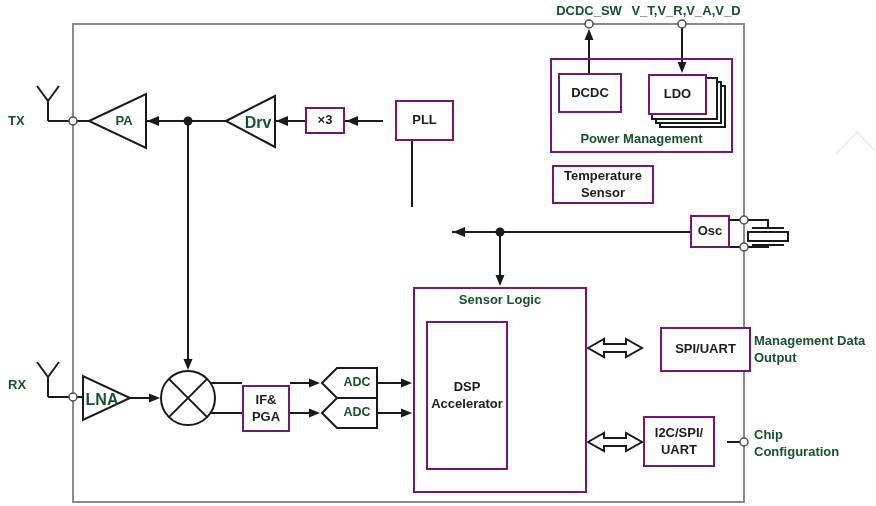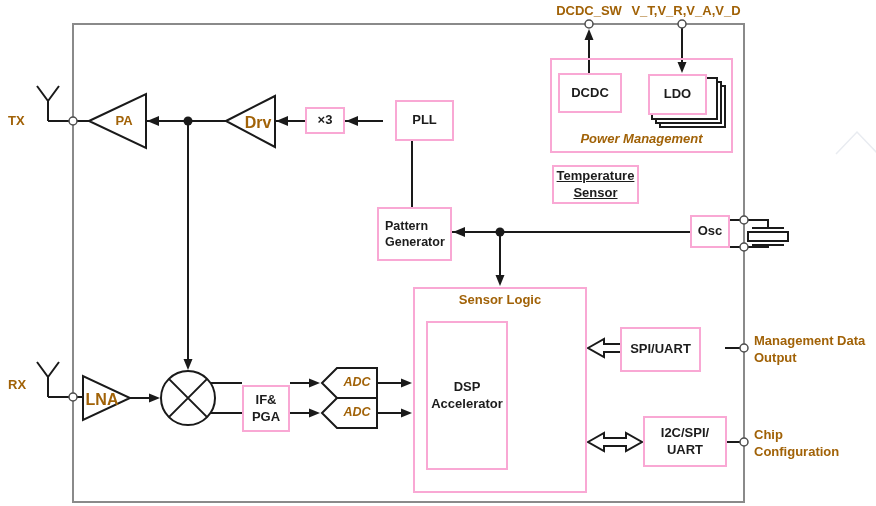--- a/index.html
+++ b/index.html
@@ -1,27 +1,27 @@
 <!DOCTYPE html>
 <html><head>
 <meta charset="utf-8">
 <style>
   html,body{margin:0;padding:0;background:#ffffff;}
   #stage{position:relative;width:876px;height:506px;background:#ffffff;overflow:hidden;
          font-family:"Liberation Sans","DejaVu Sans",sans-serif;}
   #wires{position:absolute;left:0;top:0;z-index:1;}
   .layer{position:absolute;left:0;top:0;width:876px;height:506px;z-index:2;pointer-events:none;}
-  .box{position:absolute;box-sizing:border-box;border:2px solid #f9a8d4;background:#ffffff;
+  .box{position:absolute;box-sizing:border-box;border:2px solid #701a75;background:#ffffff;
        display:flex;flex-direction:column;align-items:center;justify-content:center;
        font-size:13px;font-weight:bold;color:#1c1c1c;text-align:center;line-height:1.28;}
   .box.transparent{background:transparent;}
-  .label{position:absolute;font-size:13px;font-weight:bold;color:#a16207;white-space:nowrap;}
+  .label{position:absolute;font-size:13px;font-weight:bold;color:#14532d;white-space:nowrap;}
   .centered{text-align:center;}
   .small{font-size:16px;}
-  .mid{font-size:12.5px;font-style:italic;}
+  .mid{font-size:12.5px;}
   .leftalign{align-items:flex-start;text-align:left;padding-left:6px;font-size:12.5px;}
 </style>
 </head>
 <body>
 
 <div id="stage">
 
   <svg id="wires" width="876" height="506" viewBox="0 0 876 506">
 
     <rect x="73" y="24" width="671" height="478" fill="none" stroke="#8a8a8a" stroke-width="2"></rect>
@@ -157,59 +157,55 @@
     <div class="label centered mid" style="left:337px;top:375px;width:40px;">ADC</div>
     <div class="label centered mid" style="left:337px;top:405px;width:40px;">ADC</div>
 
     <div class="box" style="left:305px;top:107px;width:40px;height:27px;">
         <span>×3</span>
       </div>
     <div class="box" style="left:395px;top:100px;width:59px;height:41px;">
         <span>PLL</span>
       </div>
 
-    <div class="box leftalign" style="left:377px;top:207px;width:75px;height:54px;">
-      <span>Pattern</span>
-      <span>Generator</span>
-    </div>
 
     <div class="box transparent" style="left:550px;top:58px;width:183px;height:95px;"></div>
-    <div class="label centered" style="left:550px;top:131px;width:183px;font-style:italic;">Power Management</div>
+    <div class="label centered" style="left:550px;top:131px;width:183px;">Power Management</div>
     <div class="box" style="left:558px;top:73px;width:64px;height:40px;">
         <span>DCDC</span>
       </div>
     <div class="box" style="left:648px;top:74px;width:59px;height:41px;">
         <span>LDO</span>
       </div>
 
-    <div class="box" style="left:552px;top:165px;width:87px;height:39px;text-decoration:underline;">
+    <div class="box" style="left:552px;top:165px;width:102px;height:39px;">
       <span>Temperature</span>
       <span>Sensor</span>
     </div>
 
     <div class="box" style="left:690px;top:215px;width:40px;height:33px;">
         <span>Osc</span>
       </div>
 
     <div class="box" style="left:242px;top:385px;width:48px;height:47px;">
       <span>IF&amp;</span>
       <span>PGA</span>
     </div>
 
     <div class="box" style="left:413px;top:287px;width:174px;height:206px;"></div>
     <div class="label centered" style="left:413px;top:292px;width:174px;">Sensor Logic</div>
     <div class="box" style="left:426px;top:321px;width:82px;height:149px;">
       <span>DSP</span>
       <span>Accelerator</span>
     </div>
 
-    <div class="box" style="left:620px;top:327px;width:81px;height:45px;">
+    <div class="box" style="left:660px;top:327px;width:91px;height:45px;">
         <span>SPI/UART</span>
       </div>
-    <div class="box" style="left:643px;top:416px;width:84px;height:51px;">
+    <div class="box" style="left:643px;top:416px;width:72px;height:51px;">
       <span>I2C/SPI/</span>
       <span>UART</span>
     </div>
 
     <div class="label" style="left:754px;top:333px;">Management Data</div>
     <div class="label" style="left:754px;top:350px;">Output</div>
     <div class="label" style="left:754px;top:427px;">Chip</div>
     <div class="label" style="left:754px;top:444px;">Configuration</div>
 
   </div>

